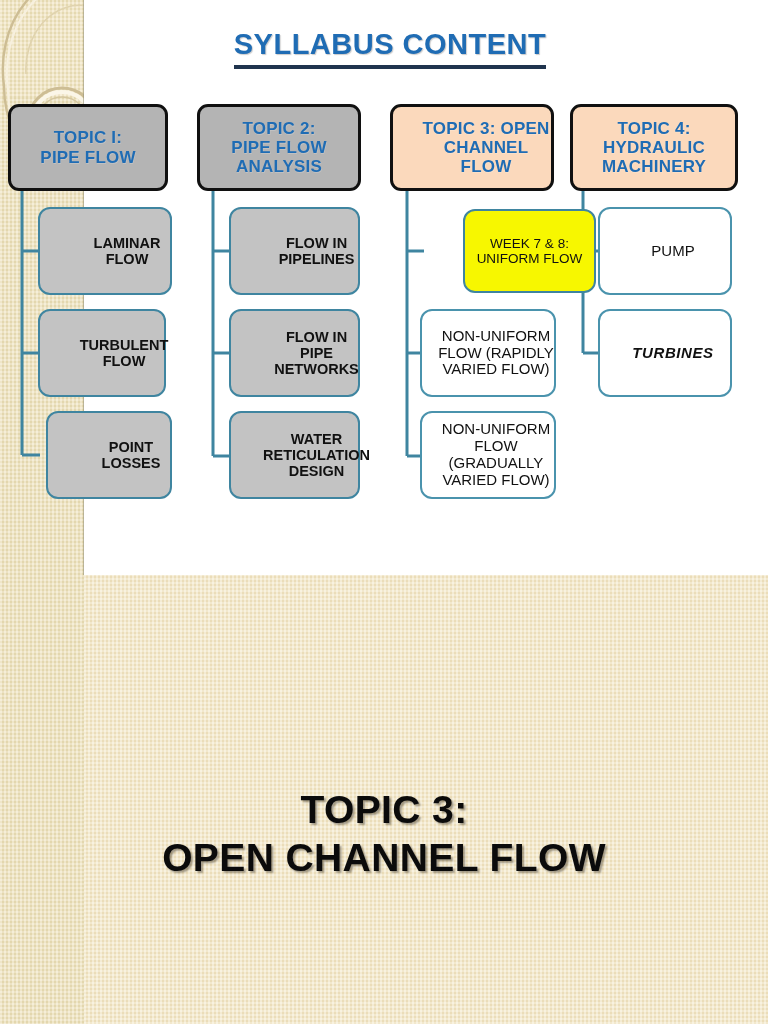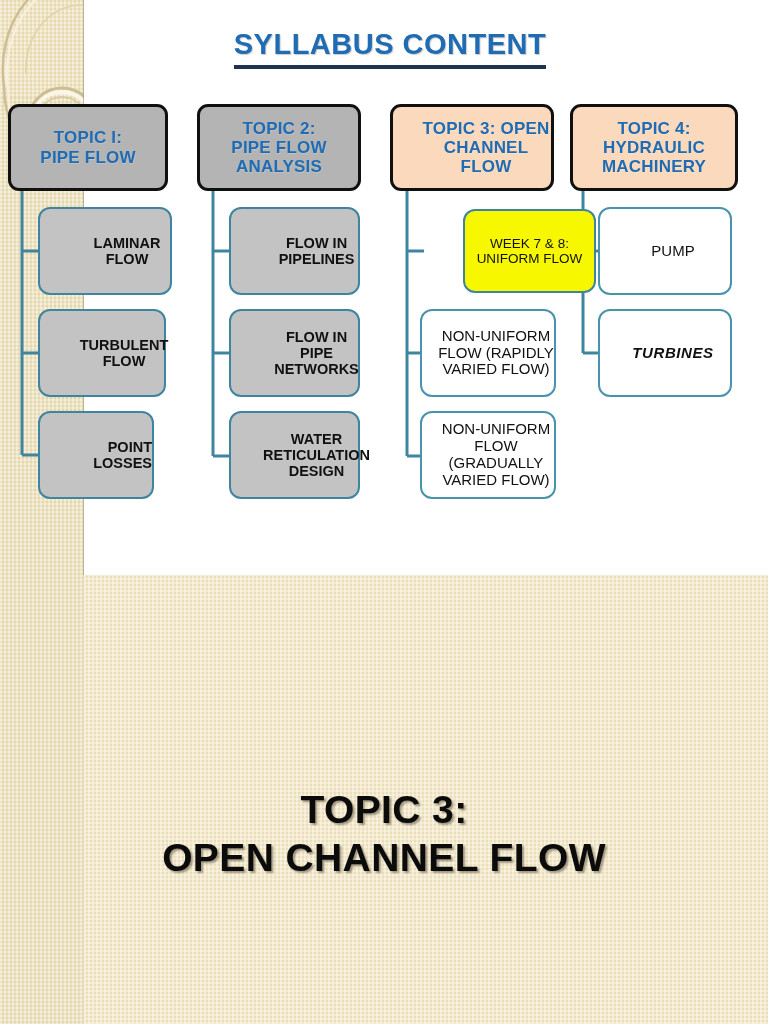--- a/index.html
+++ b/index.html
@@ -210,21 +210,21 @@
 PIPE FLOW</span>
     </div>
     <div class="node child child-gray" style="left:38px; top:207px; width:134px; height:88px;">
       <span>LAMINAR
 FLOW</span>
     </div>
     <div class="node child child-gray" style="left:38px; top:309px; width:128px; height:88px;">
       <span>TURBULENT
 FLOW</span>
     </div>
-    <div class="node child child-gray" style="left:38px; top:411px; width:116px; height:88px;text-align:right;">
+    <div class="node child child-gray" style="left:46px; top:411px; width:126px; height:88px;">
       <span>POINT LOSSES</span>
     </div>
 
     <div class="node topic topic-gray" style="left:197px; top:104px; width:164px; height:87px;">
       <span>TOPIC 2:
 PIPE FLOW
 ANALYSIS</span>
     </div>
     <div class="node child child-gray" style="left:229px; top:207px; width:131px; height:88px;">
       <span>FLOW IN

